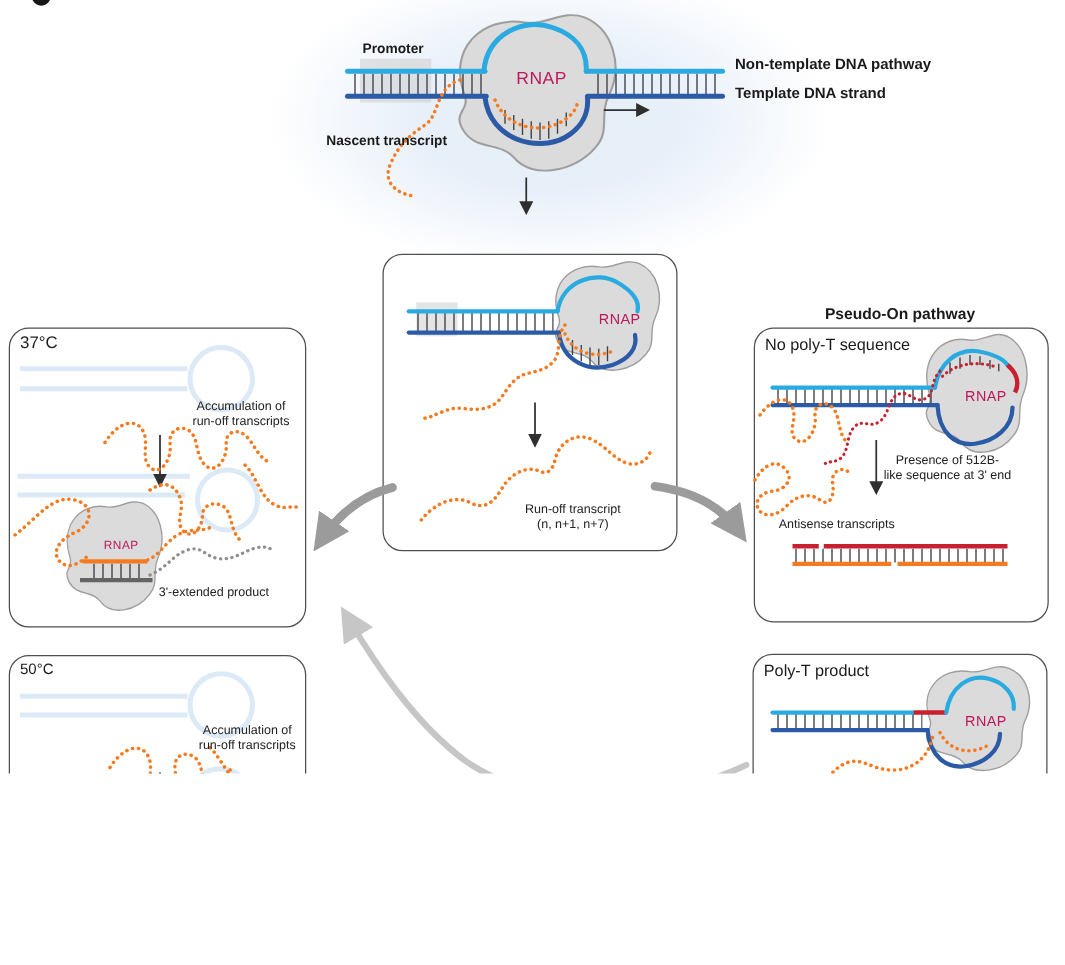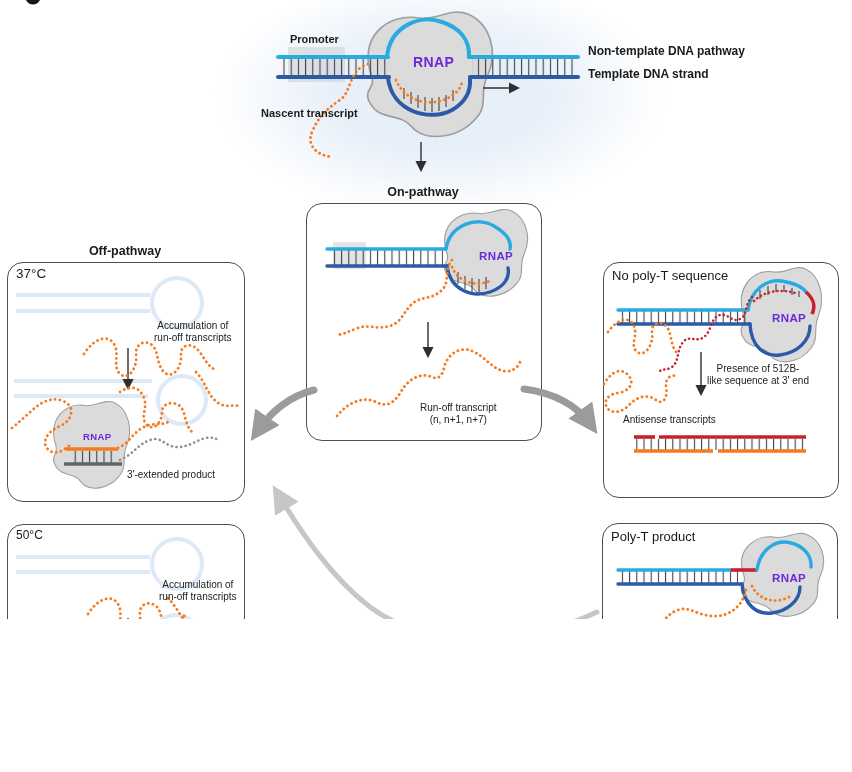--- a/index.html
+++ b/index.html
@@ -7,21 +7,21 @@
        font-family:"Liberation Sans",sans-serif;}
   .halo{position:absolute;left:150px;top:-60px;width:580px;height:310px;z-index:0;
         background:radial-gradient(ellipse closest-side,#E7EFF9 0%,#E7EFF9 35%,rgba(231,239,249,0) 78%);}
   .panel{position:absolute;background:#fff;border:1.4px solid #4F4F4F;border-radius:16px;z-index:1;}
   svg.layer{position:absolute;left:0;top:0;z-index:2;}
   .lbl{position:absolute;z-index:3;color:#1A1A1A;}
   .b{font-weight:bold;}
   .hdr{font-size:12.5px;font-weight:bold;text-align:center;}
   .boxhdr{font-size:13px;font-weight:normal;}
   .anno{font-size:10px;line-height:11.5px;color:#222;white-space:pre-line;text-align:center;}
-  .rnap{font-weight:bold;color:#6d28d9;letter-spacing:.4px;}
+  .rnap{font-weight:normal;color:#be185d;letter-spacing:.4px;}
   .q{color:#F47B20;font-weight:bold;font-size:15px;}
   
   .st-lb{stroke:#29ABE2;stroke-width:4;fill:none;stroke-linecap:round}
   .st-lb3{stroke:#29ABE2;stroke-width:3.4;fill:none;stroke-linecap:round}
   .st-db{stroke:#2B5AA7;stroke-width:4;fill:none;stroke-linecap:round}
   .st-db3{stroke:#2B5AA7;stroke-width:3.4;fill:none;stroke-linecap:round}
   .dot-o{stroke:#F47B20;stroke-width:2.8;fill:none;stroke-linecap:round;stroke-dasharray:.2 4.6}
   .dot-r{stroke:#C8202F;stroke-width:2.5;fill:none;stroke-linecap:round;stroke-dasharray:.2 4.1}
   .dot-g{stroke:#8F8F8F;stroke-width:2.6;fill:none;stroke-linecap:round;stroke-dasharray:.2 4.4}
   .sol-o{stroke:#F47B20;stroke-width:3.4;fill:none;stroke-linecap:butt}
@@ -205,38 +205,37 @@
       <path d="M 739,742 C 747,727 759,719 771,723 C 783,727 781,739 773,743 C 765,747 767,756 777,754 C 787,752 791,740 799,731 C 806,723 814,720 817,713"></path>
     </g>
   </svg>
 
   <div class="lbl b" style="left:290px;top:33px;font-size:11px">Promoter</div>
   <div class="lbl rnap" style="left:413px;top:54px;font-size:14px">RNAP</div>
   <div class="lbl b" style="left:588px;top:44px;font-size:12px">Non-template DNA pathway</div>
   <div class="lbl b" style="left:588px;top:67px;font-size:12px">Template DNA strand</div>
   <div class="lbl b" style="left:261px;top:107px;font-size:11px">Nascent transcript</div>
 
-  <div class="lbl hdr" style="left:306px;top:185px;width:234px">On-pathway</div>
   <div class="lbl rnap" style="left:479px;top:250px;font-size:11.5px">RNAP</div>
   <div class="lbl anno" style="left:420px;top:402px">Run-off transcript
 (n, n+1, n+7)</div>
 
-  <div class="lbl hdr" style="left:7px;top:244px;width:236px">Off-pathway</div>
   <div class="lbl boxhdr" style="left:16px;top:266px;font-size:13.5px">37°C</div>
   <div class="lbl anno" style="left:154px;top:320px">Accumulation of
 run-off transcripts</div>
   <div class="lbl rnap" style="left:83px;top:431px;font-size:9.5px">RNAP</div>
   <div class="lbl anno" style="left:127px;top:469px">3'-extended product</div>
 
   <div class="lbl boxhdr" style="left:16px;top:528px;font-size:12px">50°C</div>
   <div class="lbl anno" style="left:159px;top:579px">Accumulation of
 run-off transcripts</div>
   <div class="lbl rnap" style="left:86px;top:692px;font-size:9.5px">RNAP</div>
   <div class="lbl q" style="left:77px;top:710px">?</div>
 
+  <div class="lbl hdr" style="left:603px;top:244px;width:234px">Pseudo-On pathway</div>
   <div class="lbl boxhdr" style="left:612px;top:268px">No poly-T sequence</div>
   <div class="lbl rnap" style="left:772px;top:312px;font-size:11.5px">RNAP</div>
   <div class="lbl anno" style="left:707px;top:363px">Presence of 512B-
 like sequence at 3' end</div>
   <div class="lbl anno" style="left:623px;top:414px">Antisense transcripts</div>
 
   <div class="lbl boxhdr" style="left:611px;top:529px">Poly-T product</div>
   <div class="lbl rnap" style="left:772px;top:572px;font-size:11.5px">RNAP</div>
 
 </div>

